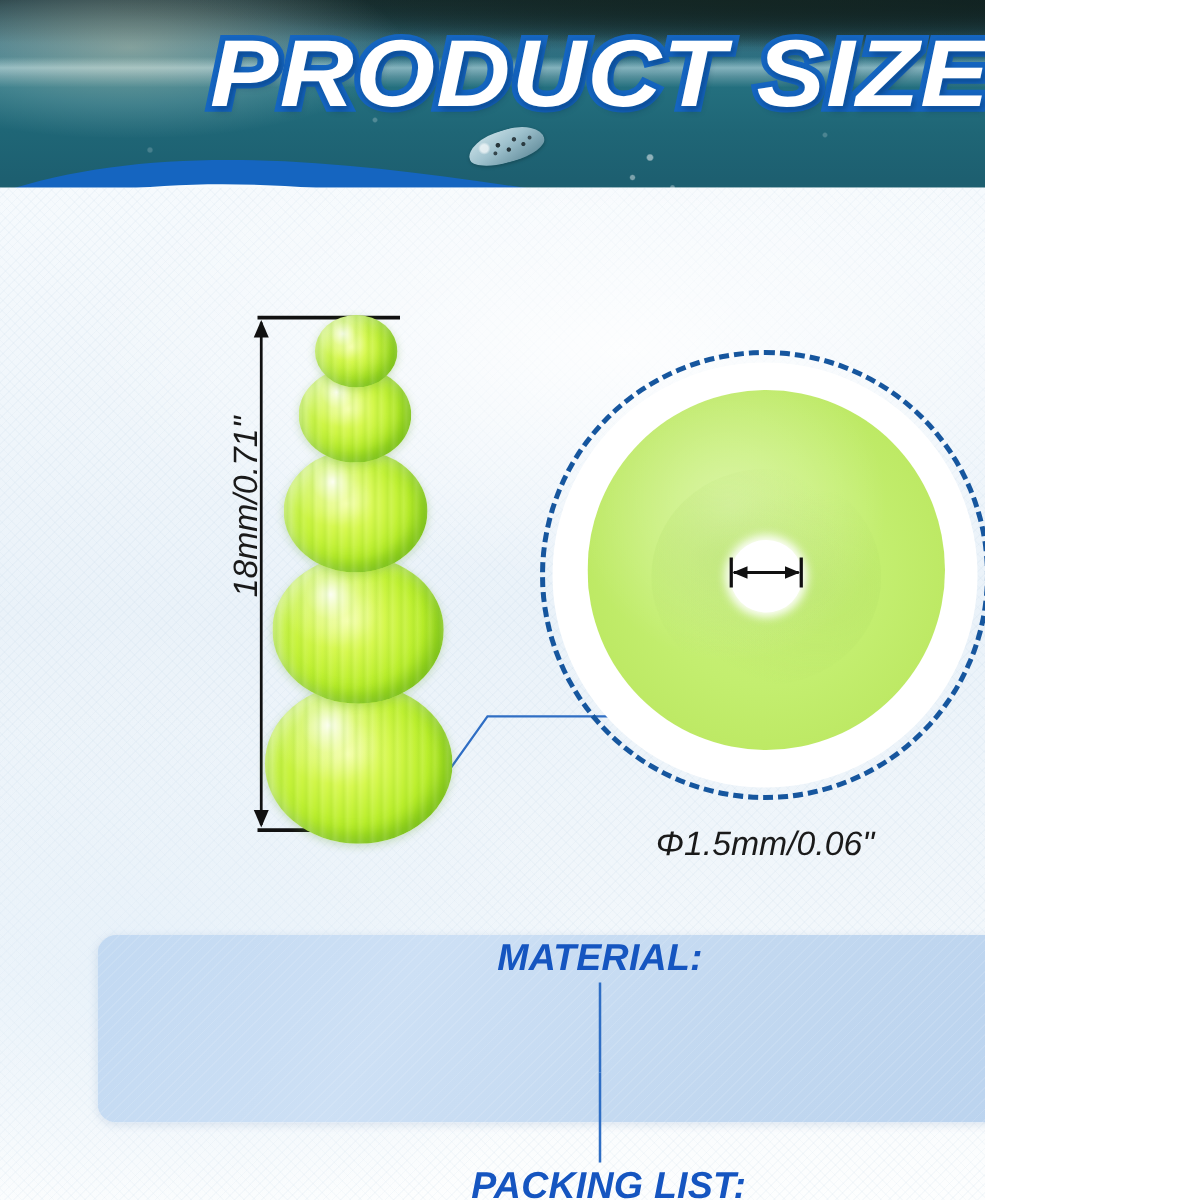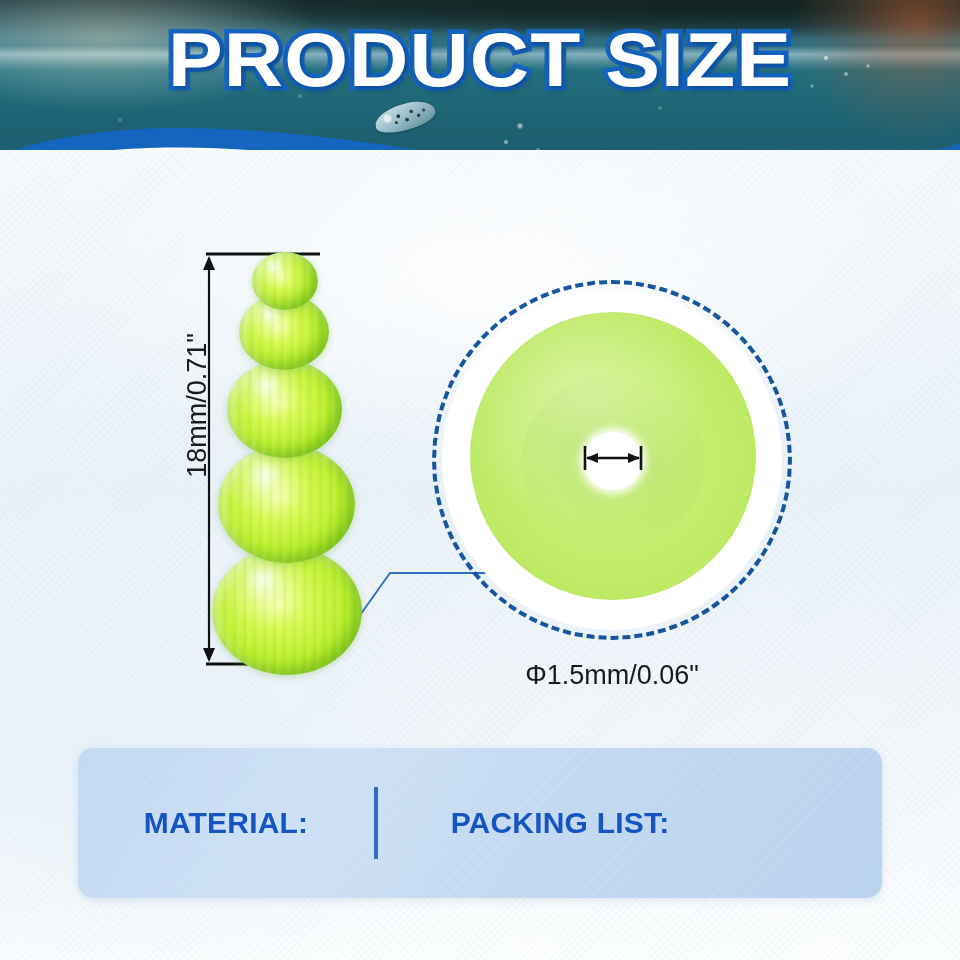--- a/index.html
+++ b/index.html
@@ -2,25 +2,26 @@
 <html><head>
 <meta charset="utf-8">
 <style>
   html, body {
     margin: 0;
     padding: 0;
     background: #ffffff;
   }
   .page {
     position: relative;
-    width: 960px;
+    width: 788px;
     height: 960px;
     overflow: hidden;
     font-family: "Liberation Sans", sans-serif;
     background: #ec4899;
+    font-style: italic;
   }
 
   
   .header {
     position: absolute;
     left: 0; top: 0;
     width: 960px; height: 175px;
     overflow: hidden;
   }
   .photo {
@@ -282,20 +283,21 @@
     background:
       repeating-linear-gradient(135deg,
         rgba(255,255,255,0.10) 0px,
         rgba(255,255,255,0.10) 1px,
         rgba(255,255,255,0) 1px,
         rgba(255,255,255,0) 6px),
       linear-gradient(120deg, #c2d9f2 0%, #cde0f5 30%, #c2d8f0 62%, #b9d2ee 100%);
     box-shadow: 0 2px 8px rgba(120,150,190,0.22);
     display: flex;
     align-items: center;
+    flex-direction: column;
   }
   .spec-col {
     flex: 0 0 auto;
     text-align: center;
     color: #1555c0;
     line-height: 1.28;
     padding: 0 18px;
   }
   .spec-col.c1 { width: 260px; }
   .spec-col.c2 { width: 188px; }

